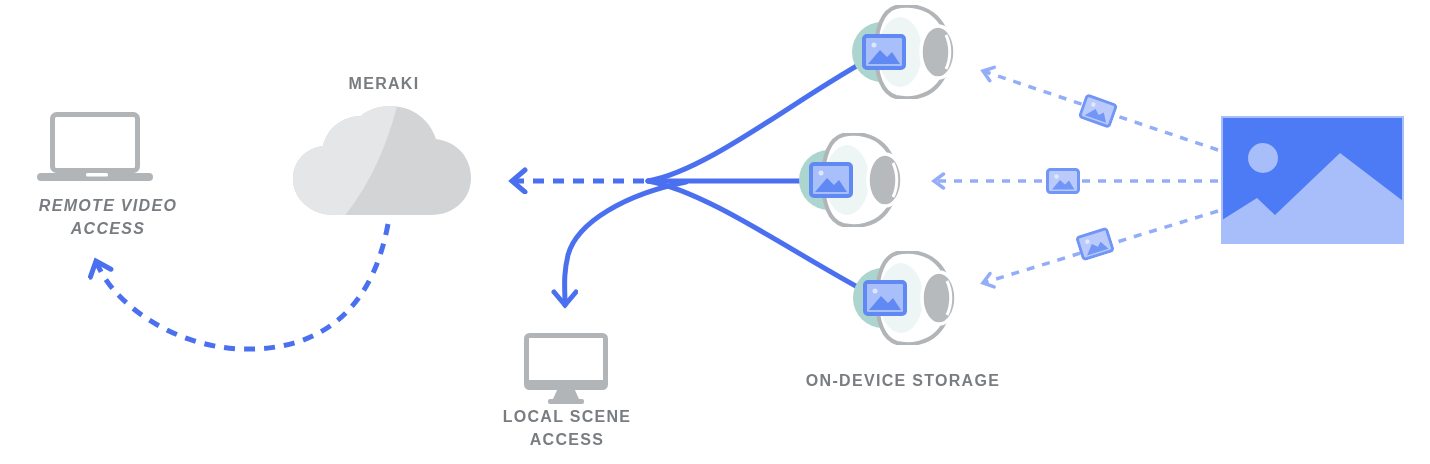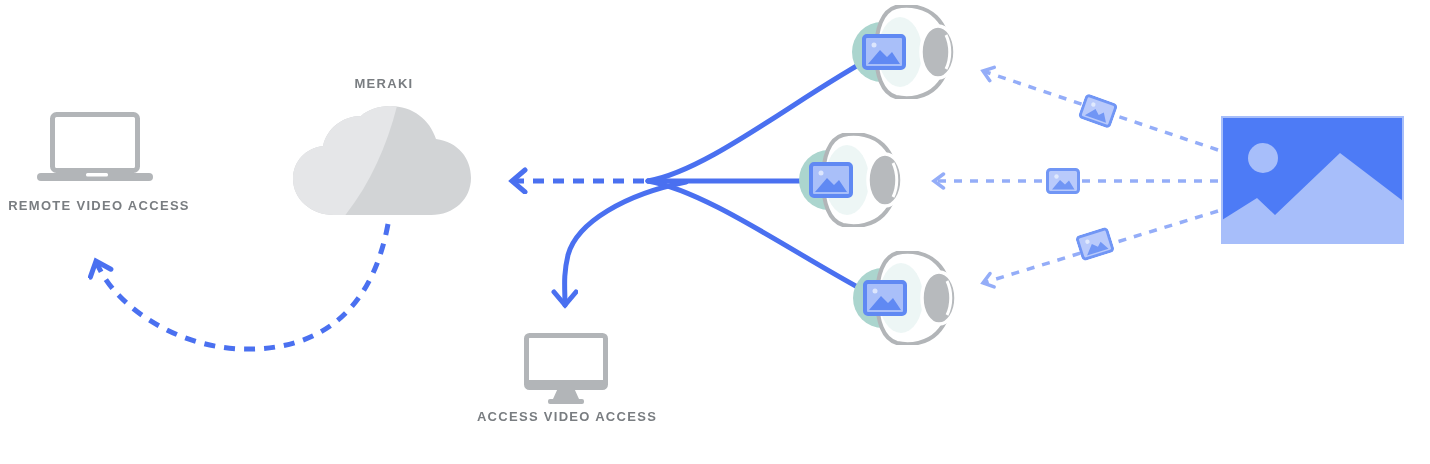--- a/index.html
+++ b/index.html
@@ -20,21 +20,21 @@
   html,body{margin:0;padding:0;background:#ffffff;}
   .canvas{
     position:relative;width:1430px;height:464px;background:#ffffff;
     font-family:"Liberation Sans", sans-serif;overflow:hidden;
   }
   .connectors{position:absolute;left:0;top:0;z-index:1;}
   .node-icon{position:absolute;z-index:2;}
   .frame-chip{position:absolute;z-index:3;}
   .diagram-label{
     position:absolute;z-index:4;text-align:center;
-    font-weight:bold;font-size:13px;line-height:23px;
+    font-weight:bold;font-size:16px;line-height:23px;
     letter-spacing:1.3px;color:var(--text_gray);
   }
   .stroke-accent{stroke:var(--accent_blue);}
   .stroke-light{stroke:var(--light_blue);}
   .solid-line{fill:none;stroke-width:5;stroke-linecap:round;}
   .dashed-line{fill:none;stroke-width:5;stroke-dasharray:11 9;}
   .dashed-light-line{fill:none;stroke-width:3.5;stroke-dasharray:8 8;}
 </style>
 </head>
 <body>
@@ -66,21 +66,21 @@
     <path d="M 388 224 C 374 300 330 352 240 349 C 172 346 112 303 96 261" class="dashed-line stroke-accent" marker-end="url(#chevBig)"></path>
   </svg>
 
   <div class="node-icon" style="left:36px;top:112px;width:118px;height:70px;">
     <svg width="118" height="70" viewBox="0 0 118 70">
       <rect x="16.5" y="2.5" width="85" height="56" rx="4" fill="#ffffff" stroke="var(--icon_gray)" stroke-width="5"></rect>
       <rect x="1" y="61" width="116" height="8" rx="4" fill="var(--icon_gray)"></rect>
       <rect x="50" y="61" width="22" height="3.5" rx="1.5" fill="#ffffff"></rect>
     </svg>
   </div>
-  <div class="diagram-label" style="left:3px;top:194px;width:192px;">REMOTE VIDEO ACCESS</div>
+  <div class="diagram-label" style="left:12px;top:194px;width:192px;font-style:italic;">REMOTE VIDEO ACCESS</div>
 
   <div class="node-icon" style="left:287px;top:106px;width:190px;height:112px;">
     <svg width="190" height="112" viewBox="0 0 190 112">
       <defs>
         <clipPath id="cloudClip">
           <path d="M47 109 C24 109 6 93 6 73 C6 55 19 42 36 40 C40 22 56 10 74 10 C80 4 92 0 103 0 C126 0 143 14 149 33 C171 36 184 52 184 72 C184 93 167 109 144 109 Z"></path>
         </clipPath>
       </defs>
       <path d="M47 109 C24 109 6 93 6 73 C6 55 19 42 36 40 C40 22 56 10 74 10 C80 4 92 0 103 0 C126 0 143 14 149 33 C171 36 184 52 184 72 C184 93 167 109 144 109 Z" fill="var(--cloud_dark)"></path>
       <path d="M110 0 C100 40 82 80 56 112 L0 112 L0 0 Z" fill="var(--cloud_light)" clip-path="url(#cloudClip)"></path>
@@ -89,21 +89,21 @@
   <div class="diagram-label" style="left:324px;top:72px;width:120px;">MERAKI</div>
 
   <div class="node-icon" style="left:524px;top:333px;width:84px;height:72px;">
     <svg width="84" height="72" viewBox="0 0 84 72">
       <rect x="2.5" y="2.5" width="79" height="52" rx="3" fill="#ffffff" stroke="var(--icon_gray)" stroke-width="5"></rect>
       <rect x="4" y="47" width="76" height="7.5" fill="var(--icon_gray)"></rect>
       <path d="M34 55 L50 55 L55 66 L29 66 Z" fill="var(--icon_gray)"></path>
       <rect x="24" y="66" width="36" height="5" rx="2" fill="var(--icon_gray)"></rect>
     </svg>
   </div>
-  <div class="diagram-label" style="left:467px;top:405px;width:200px;">ACCESS VIDEO ACCESS</div>
+  <div class="diagram-label" style="left:467px;top:405px;width:200px;">LOCAL SCENE ACCESS</div>
 
   <div class="node-icon" style="left:852px;top:5px;width:110px;height:94px;">
     <svg width="110" height="94" viewBox="0 0 110 94">
       <circle cx="30" cy="47" r="30" fill="var(--teal)"></circle>
       <path d="M44 2 C30 6 24 24 24 47 C24 70 30 88 44 92 C58 95 74 92 84 82 C93 73 97 60 97 47 C97 34 93 21 84 12 C74 2 58 -1 44 2 Z" fill="#ffffff" stroke="var(--icon_gray)" stroke-width="4" stroke-linejoin="round"></path>
       <ellipse cx="48" cy="47" rx="22" ry="35" fill="#69b5aa" opacity="0.12"></ellipse>
       <ellipse cx="86" cy="47" rx="17" ry="26" fill="#b7babd" stroke="#ffffff" stroke-width="3.5"></ellipse>
       <path d="M94 30 C99 40 99 54 94 64" stroke="#ffffff" stroke-width="3" fill="none"></path>
       <rect x="12" y="31" width="40" height="32" rx="3" fill="var(--cam_icon_fill)" stroke="var(--cam_icon_border)" stroke-width="4"></rect>
       <path d="M16 59 L28 45 L35 52 L40 47 L48 59 Z" fill="var(--cam_icon_border)"></path>
@@ -127,20 +127,21 @@
       <circle cx="30" cy="47" r="30" fill="var(--teal)"></circle>
       <path d="M44 2 C30 6 24 24 24 47 C24 70 30 88 44 92 C58 95 74 92 84 82 C93 73 97 60 97 47 C97 34 93 21 84 12 C74 2 58 -1 44 2 Z" fill="#ffffff" stroke="var(--icon_gray)" stroke-width="4" stroke-linejoin="round"></path>
       <ellipse cx="48" cy="47" rx="22" ry="35" fill="#69b5aa" opacity="0.12"></ellipse>
       <ellipse cx="86" cy="47" rx="17" ry="26" fill="#b7babd" stroke="#ffffff" stroke-width="3.5"></ellipse>
       <path d="M94 30 C99 40 99 54 94 64" stroke="#ffffff" stroke-width="3" fill="none"></path>
       <rect x="12" y="31" width="40" height="32" rx="3" fill="var(--cam_icon_fill)" stroke="var(--cam_icon_border)" stroke-width="4"></rect>
       <path d="M16 59 L28 45 L35 52 L40 47 L48 59 Z" fill="var(--cam_icon_border)"></path>
       <circle cx="22" cy="40" r="2.5" fill="#dde6fd"></circle>
     </svg>
   </div>
+  <div class="diagram-label" style="left:803px;top:369px;width:200px;">ON-DEVICE STORAGE</div>
 
   <div class="node-icon" style="left:1221px;top:116px;width:183px;height:128px;">
     <svg width="183" height="128" viewBox="0 0 183 128">
       <rect x="1" y="1" width="181" height="126" fill="var(--scene_blue)" stroke="var(--scene_light)" stroke-width="2"></rect>
       <circle cx="42" cy="42" r="15" fill="var(--scene_light)"></circle>
       <path d="M1 104 L36 82 L54 99 L119 37 L182 85 L182 127 L1 127 Z" fill="var(--scene_light)"></path>
     </svg>
   </div>
 
   <div class="frame-chip" style="left:1081px;top:98px;width:34px;height:26px;transform:rotate(19.5deg);">

